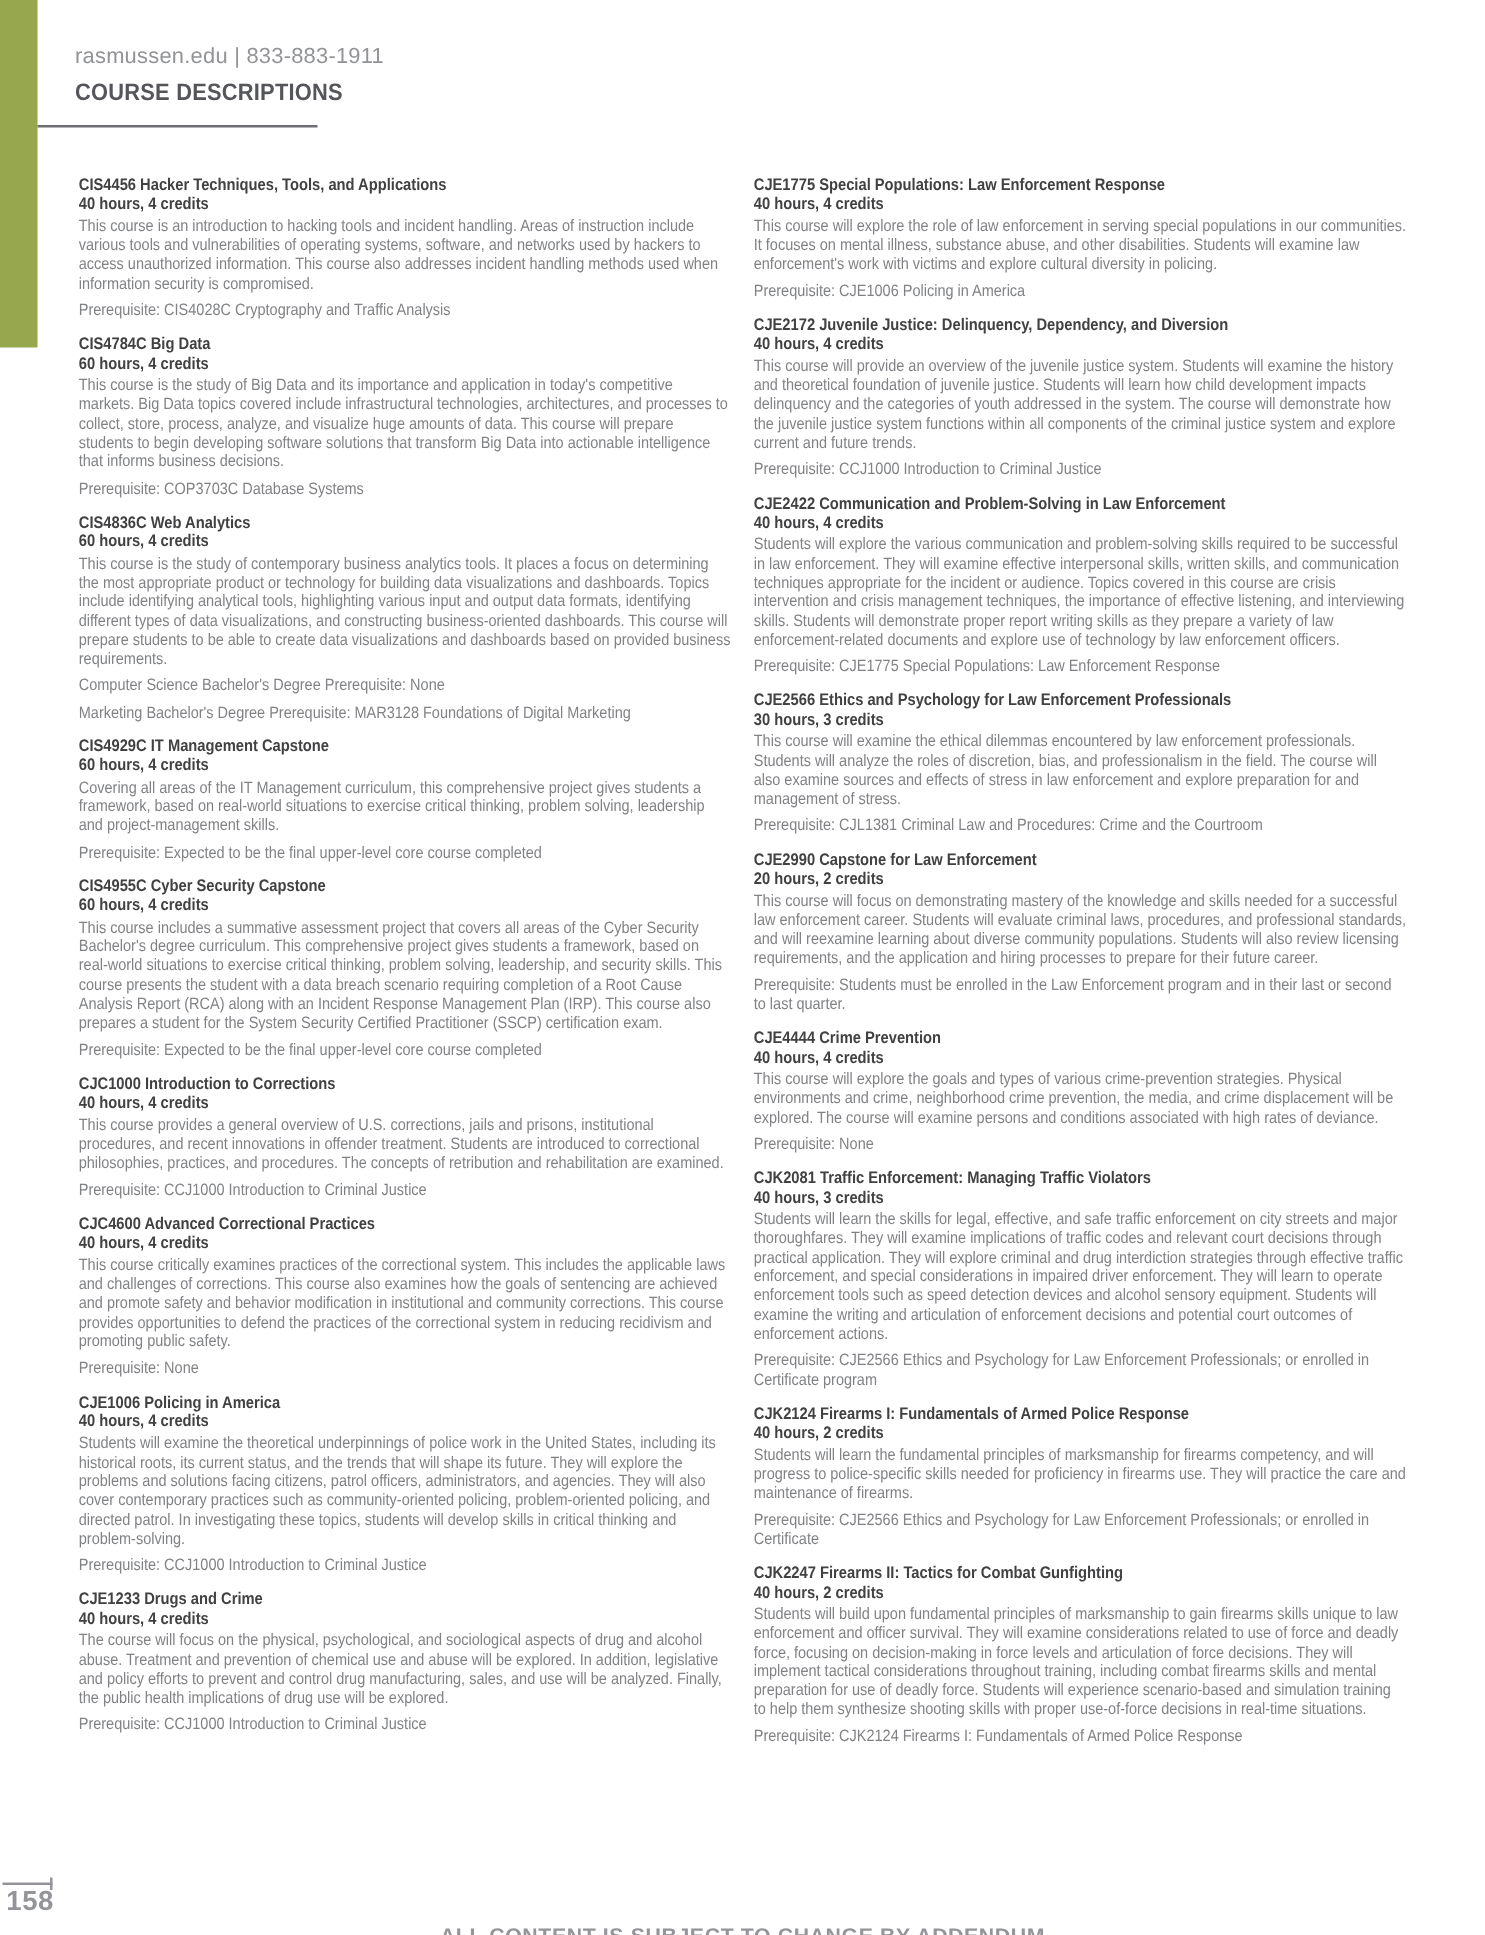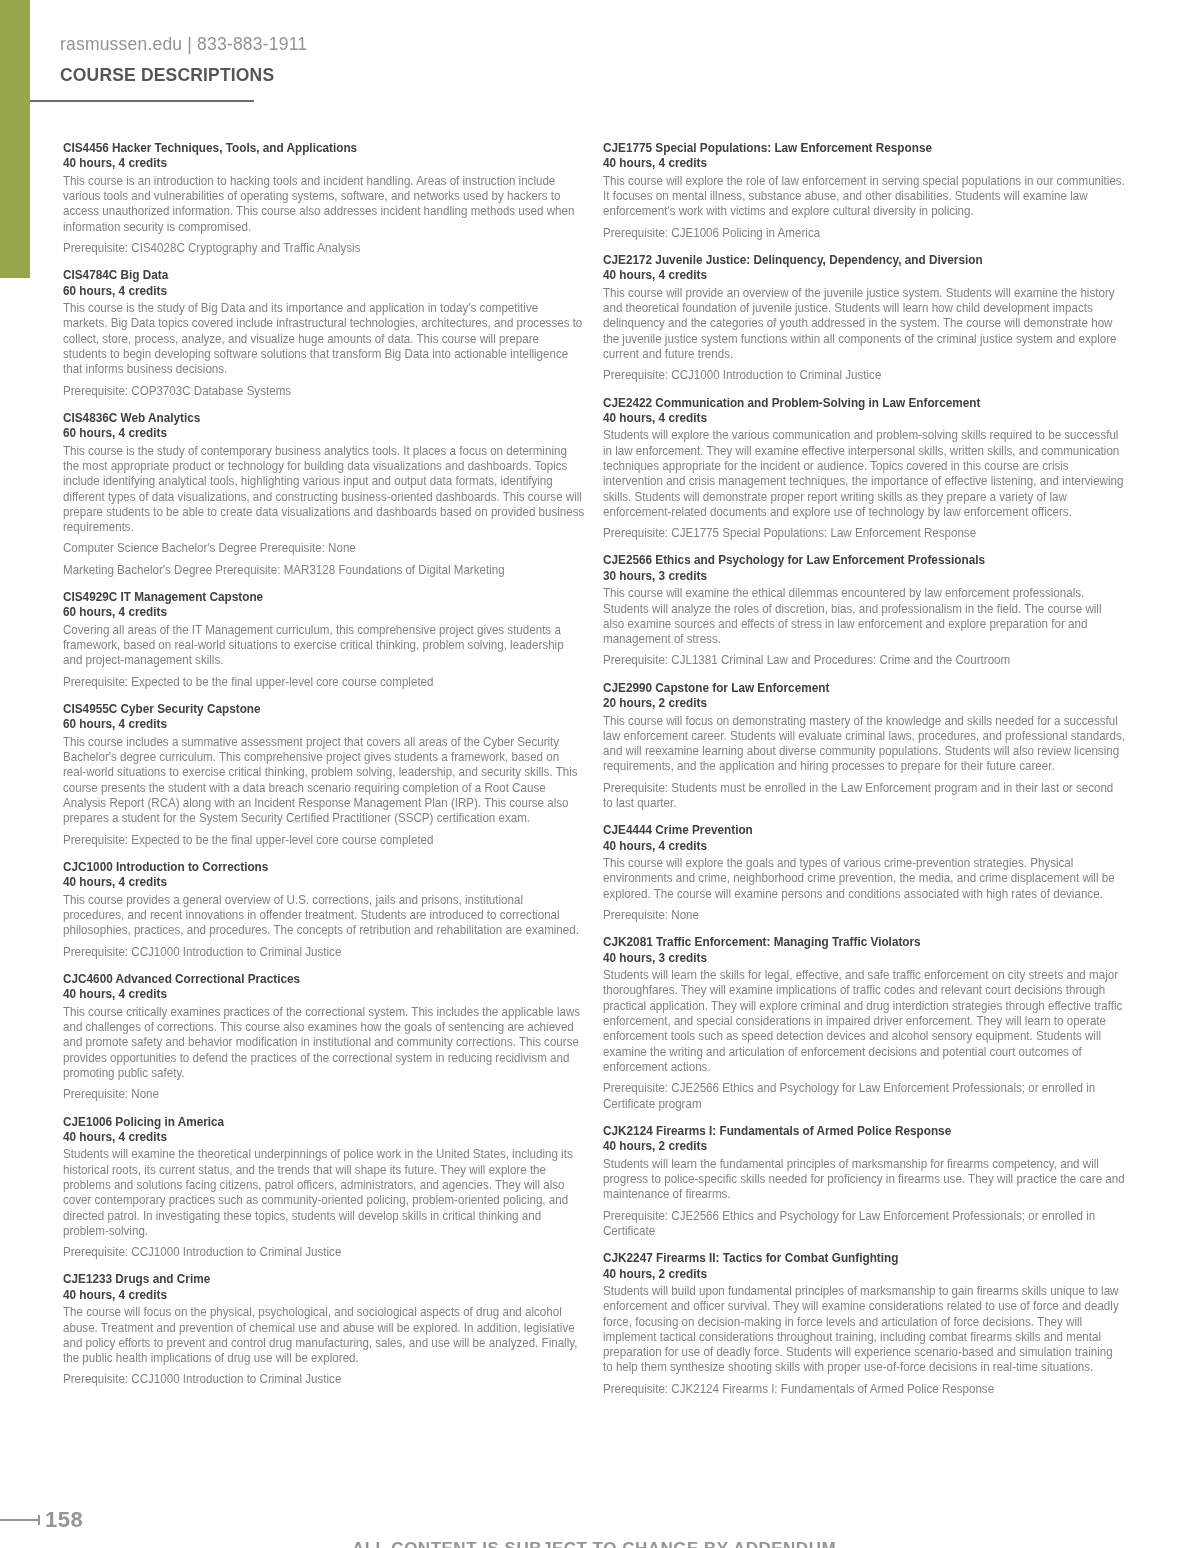--- a/index.html
+++ b/index.html
@@ -21,21 +21,21 @@
 
   .column { position:absolute; top:140px; width:594px; transform:scaleX(0.879); transform-origin:0 0; }
   .column-left { left:63px; }
   .column-right { left:603px; }
 
   .course { margin-bottom:12px; }
   .course-title, .course-hours { font-weight:bold; color:#414042; font-size:13.4px; line-height:15.4px; }
   .course-desc { color:#808285; font-size:13.2px; line-height:15.3px; margin-top:2px; }
   .course-note { color:#808285; font-size:13.2px; line-height:15.3px; margin-top:6px; }
 
-  .footer-num-group { position:absolute; left:0; top:1506px; display:flex; align-items:center; height:28px; }
+  .footer-num-group { position:absolute; left:0; top:1506px; display:flex; align-items:center; height:28px;flex-direction:column; }
   .footer-rule { width:40px; height:2px; background:#939598; position:relative; }
   .footer-rule::after { content:""; position:absolute; right:0; top:-4px; width:2px; height:10px; background:#939598; }
   .page-number { color:#939598; font-weight:bold; font-size:22px; margin-left:5px; letter-spacing:0.5px; }
   .footer-notice {
     position:absolute; left:0; right:0; top:1511px; text-align:center;
     color:#939598; font-size:17px; font-weight:bold; letter-spacing:0.5px;margin-top:28px;
   }
 </style>
 </head>
 <body>

